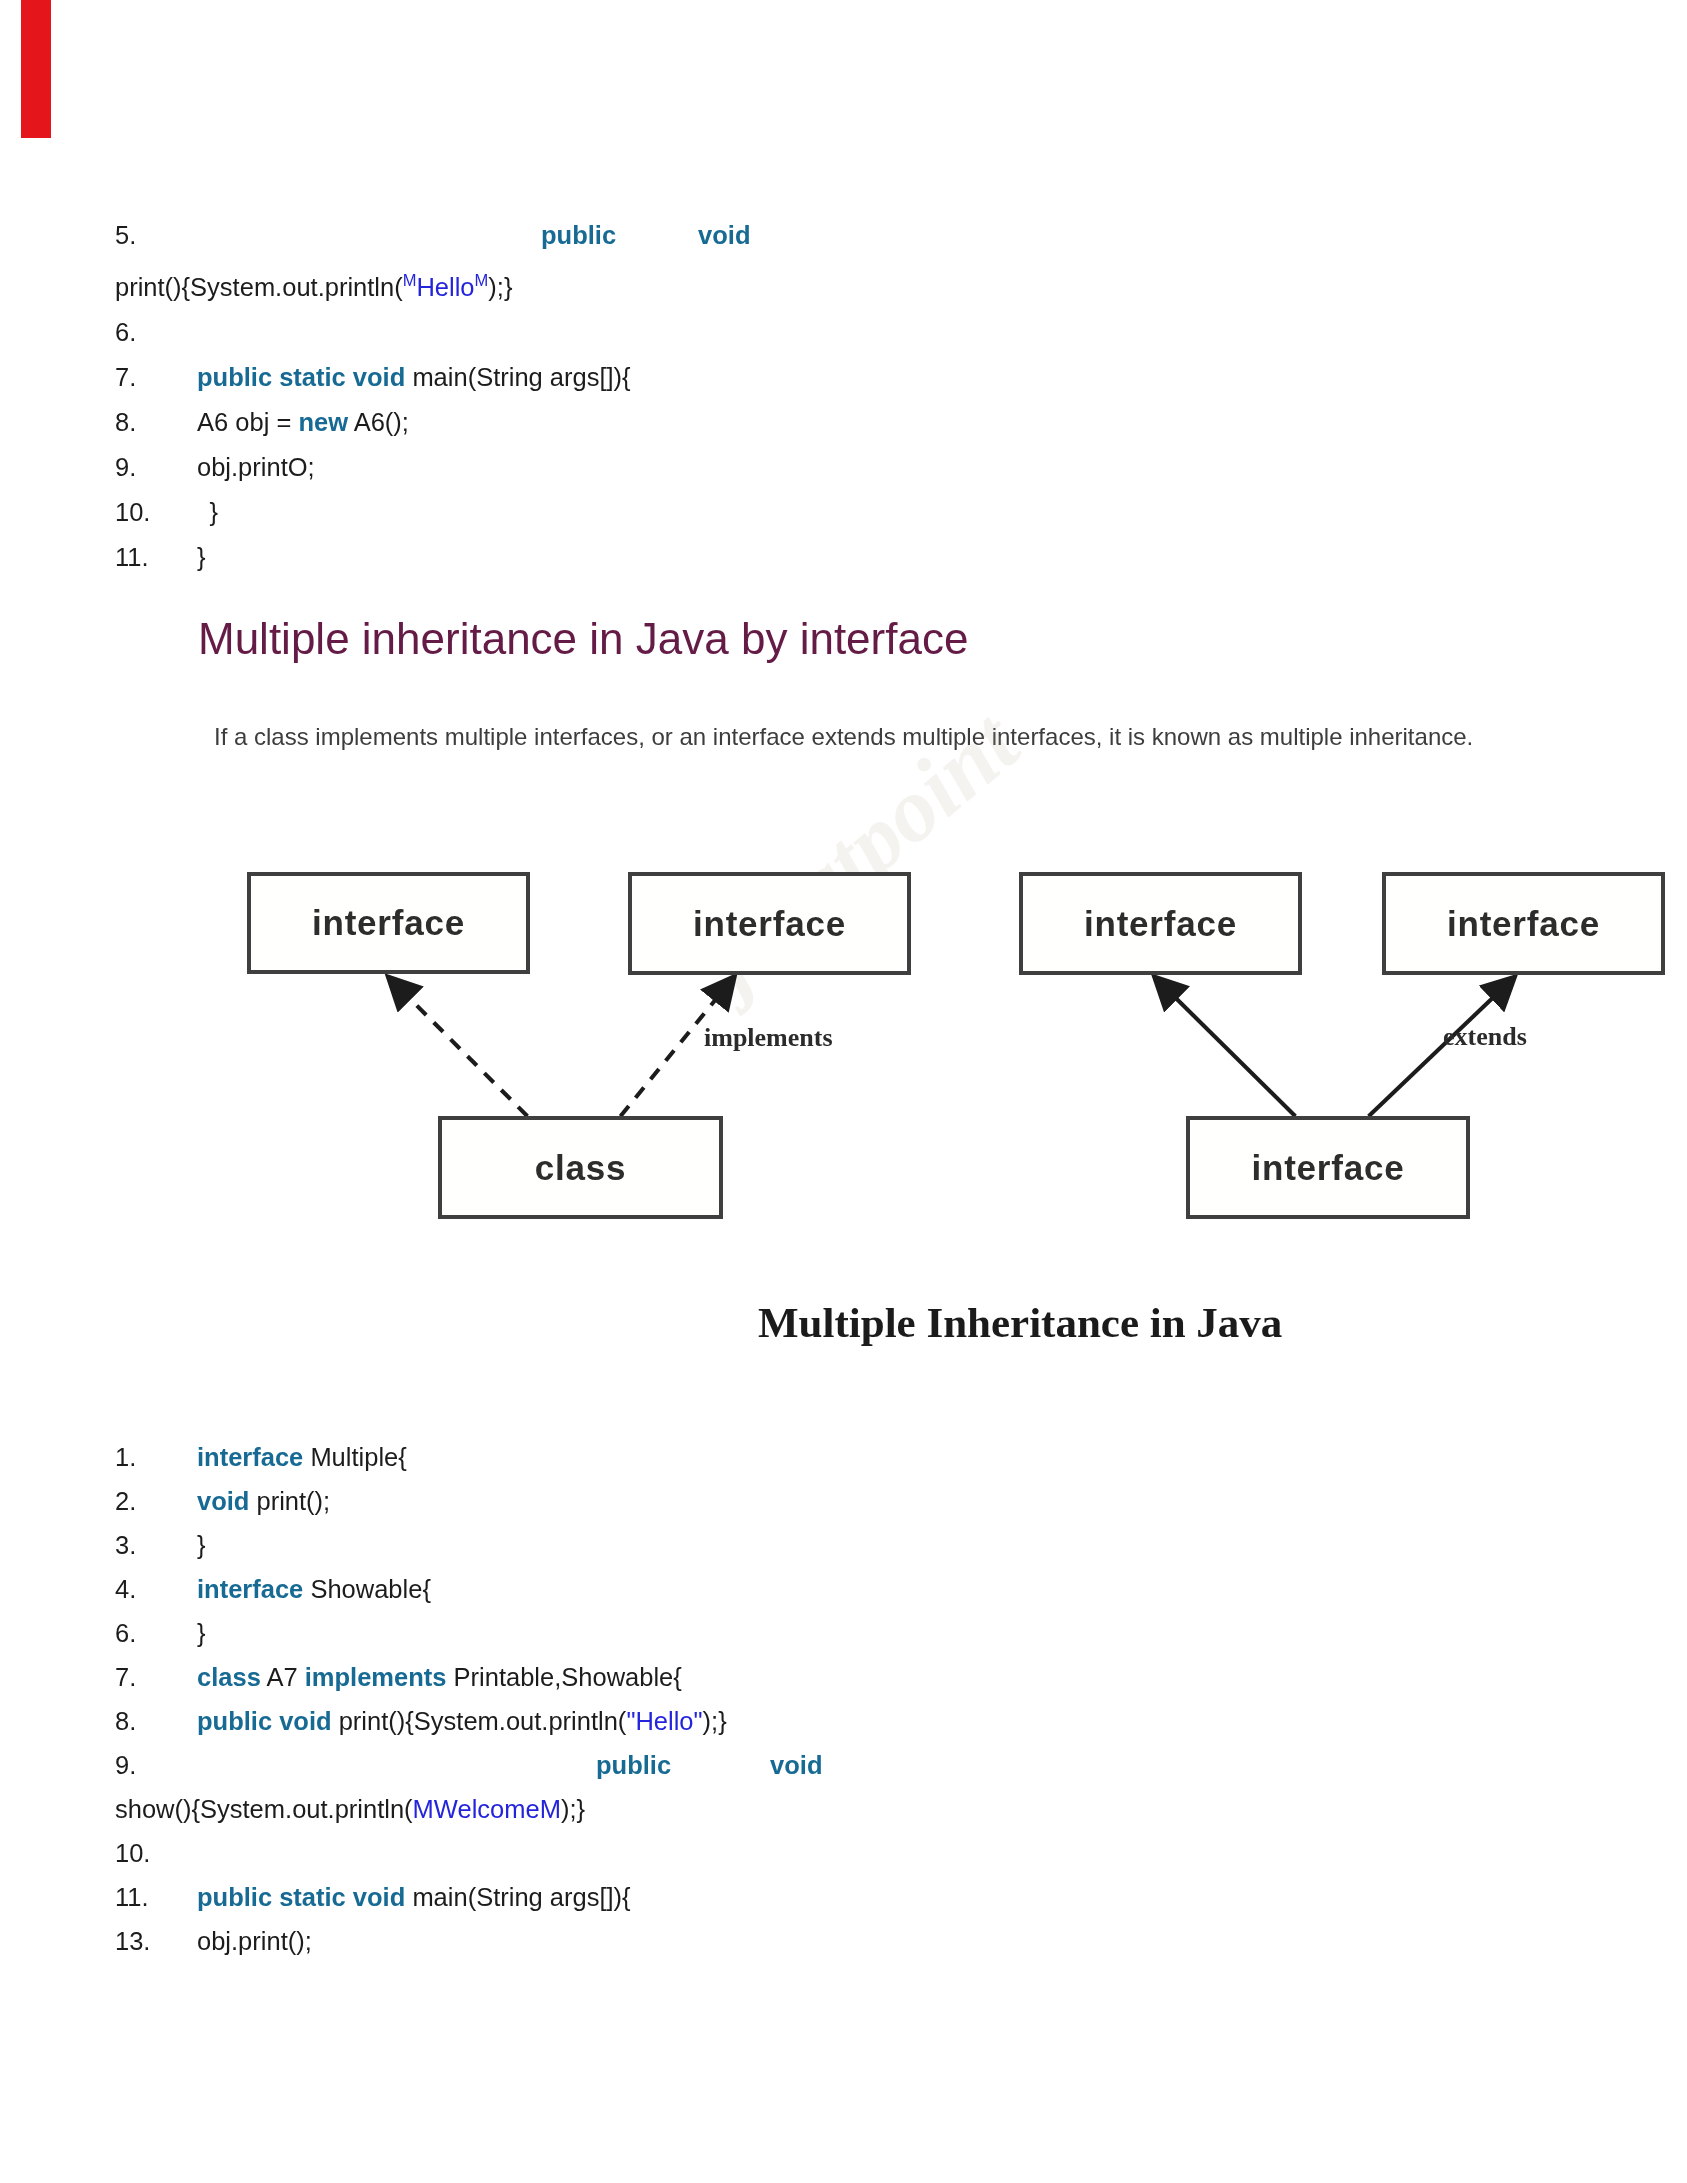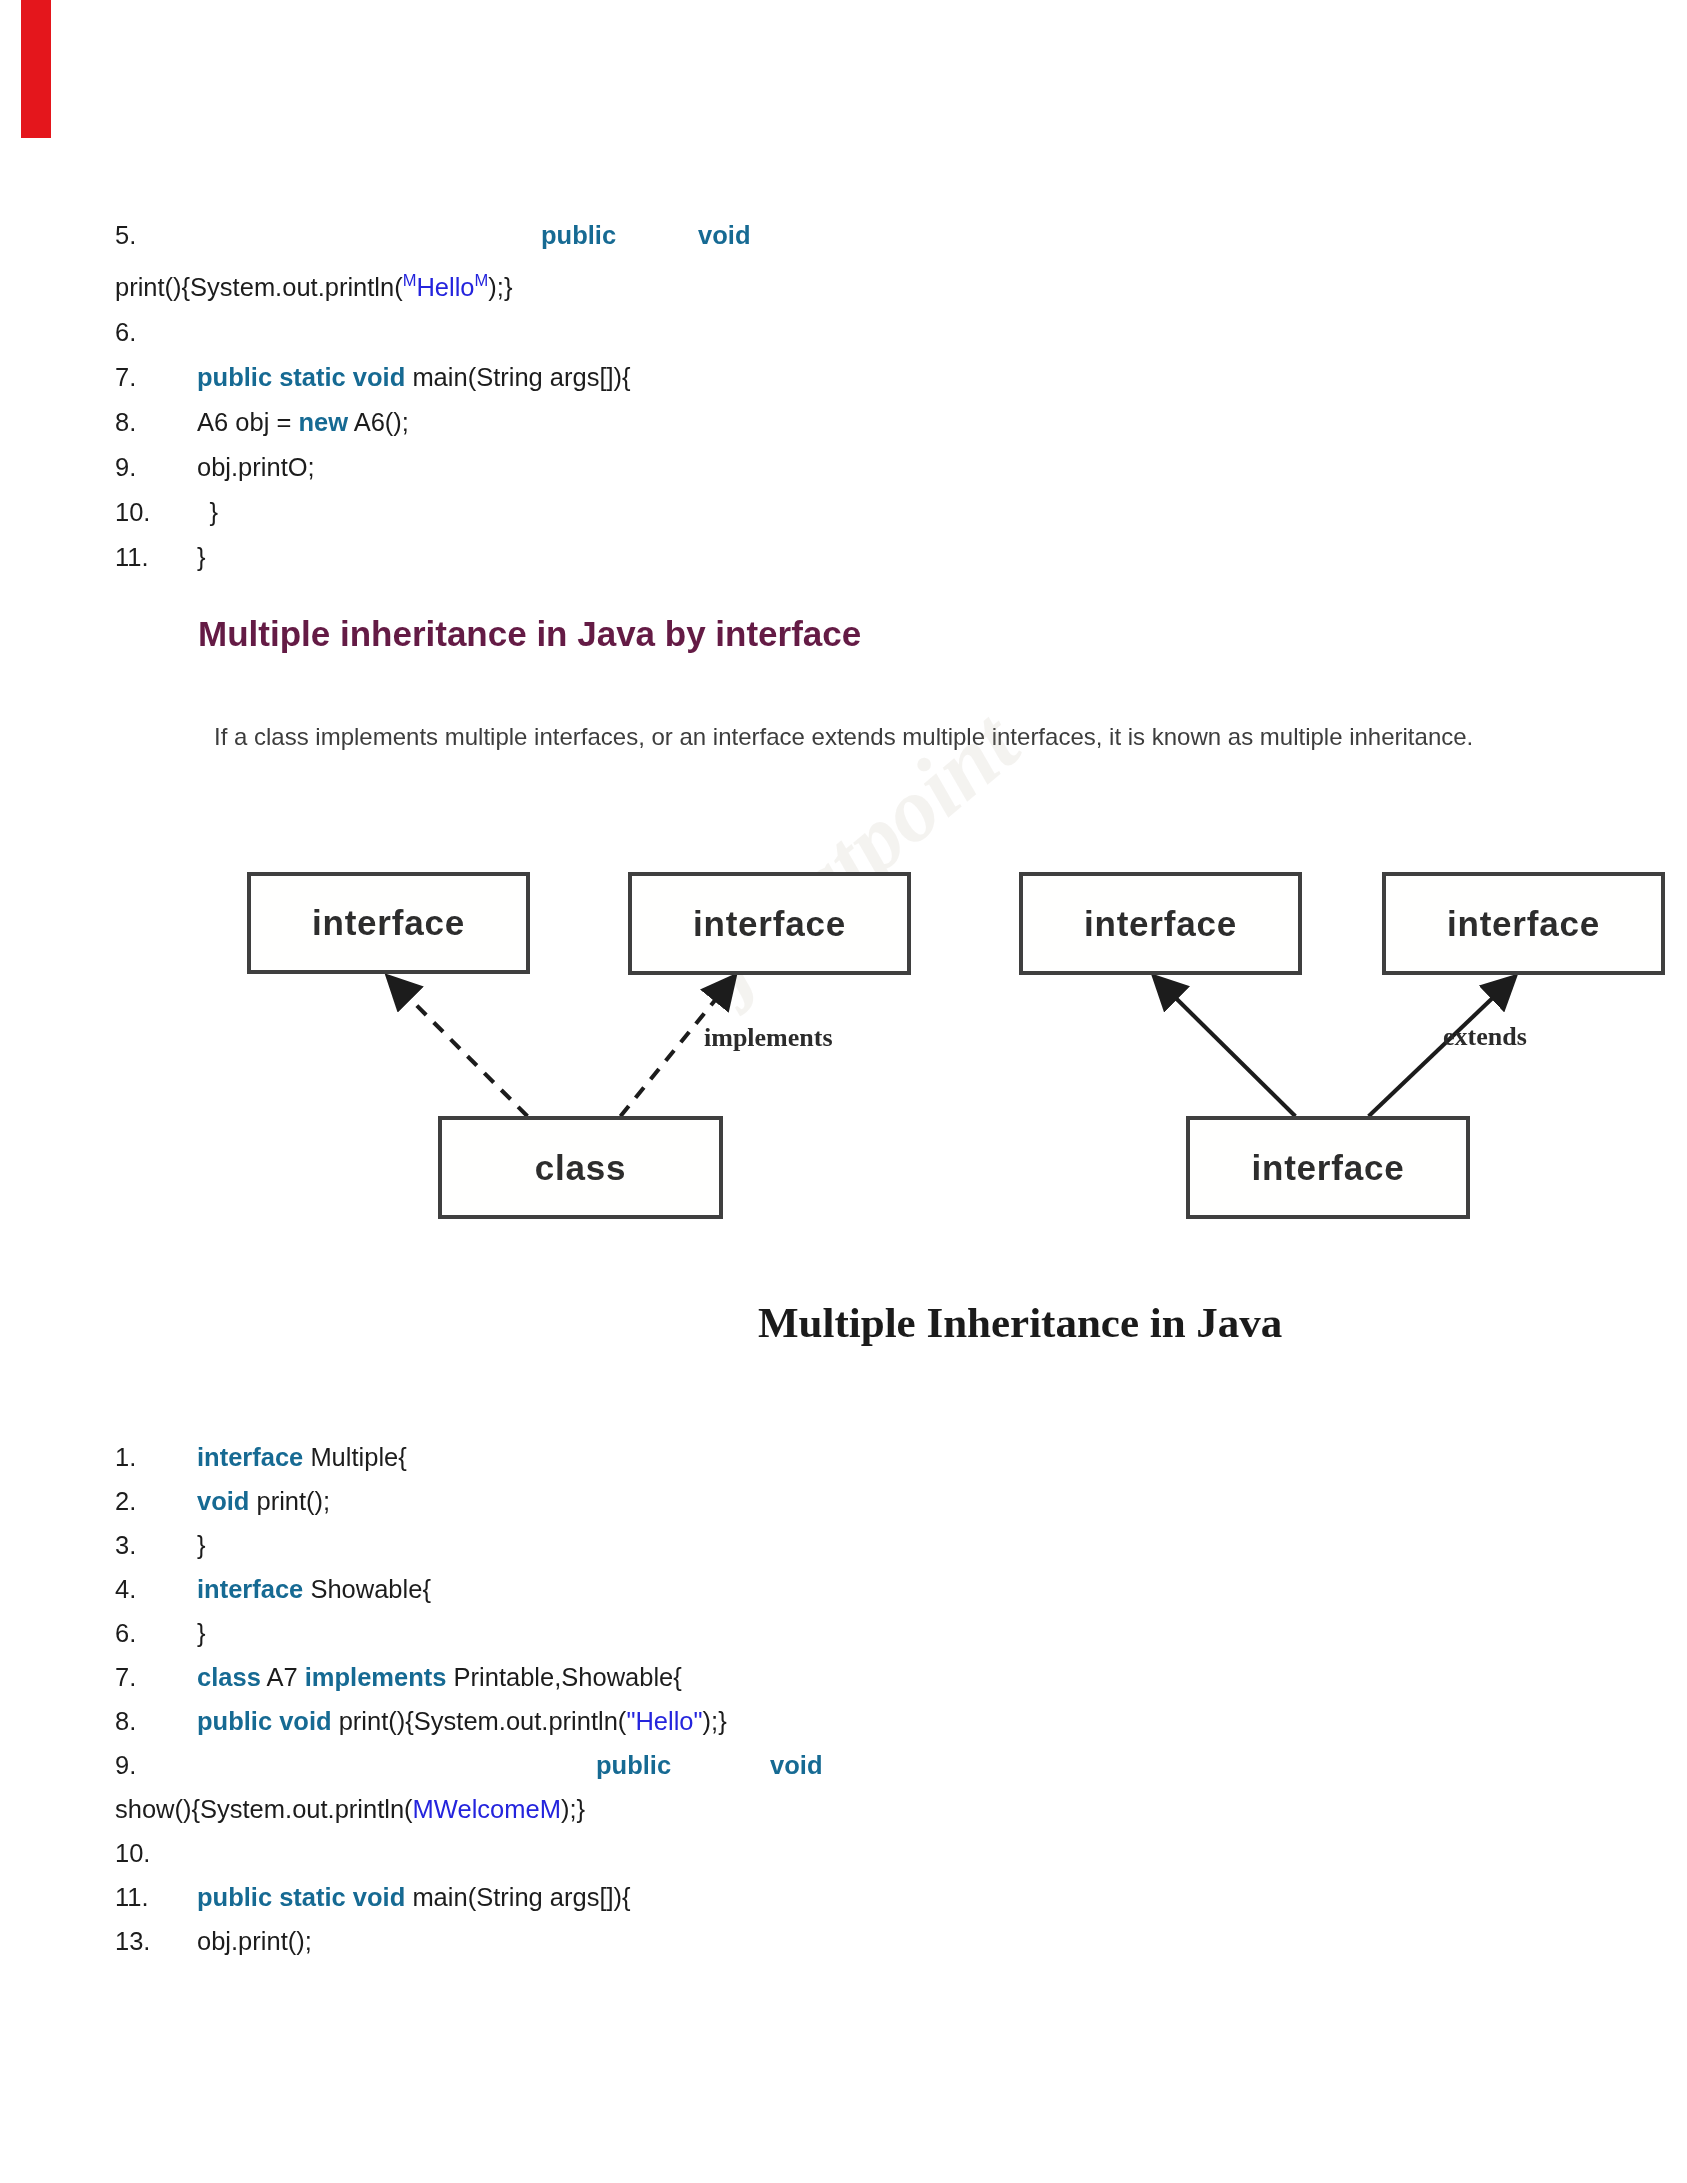--- a/index.html
+++ b/index.html
@@ -28,21 +28,21 @@
     white-space:pre;
   }
   .lnum{display:inline-block;min-width:82px;}
   .tok-p{color:var(--code);}
   .tok-k{color:var(--keyword);font-weight:700;}
   .tok-s{color:var(--string);}
   .tok-sup{color:var(--string);font-size:16.5px;vertical-align:super;}
   
   .heading{
     position:absolute;left:198px;top:614px;
-    font-size:35px;font-weight:700;color:var(--heading);
+    font-size:44px;font-weight:400;color:var(--heading);
   }
   .intro{
     position:absolute;left:198px;top:699px;width:1401px;
     font-size:24px;line-height:44px;color:var(--para);
   }
   
   .dbox{
     position:absolute;
     border:4.1px solid var(--box_border);
     background:#fffffe;

